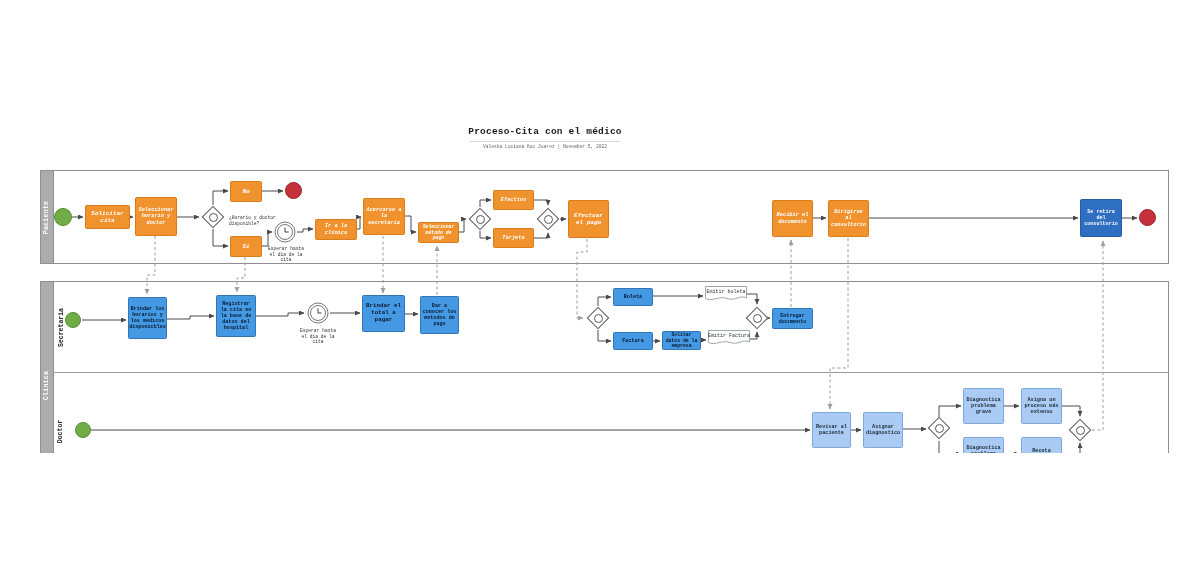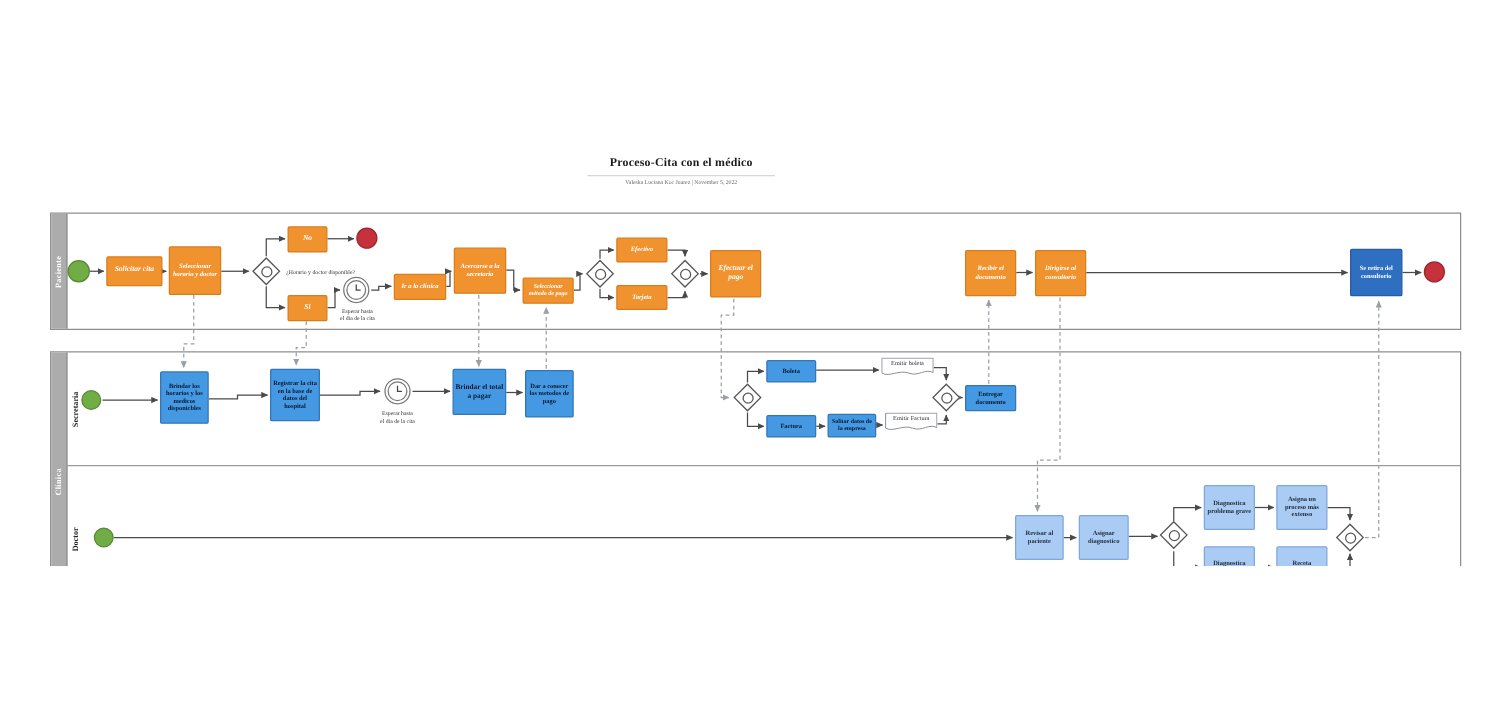--- a/index.html
+++ b/index.html
@@ -1,18 +1,18 @@
 <!DOCTYPE html>
 <html><head>
 <meta charset="utf-8">
 <style>
   html,body { margin:0; padding:0; background:#ffffff; }
   #canvas {
     position:relative; width:1200px; height:453px; background:#ffffff;
-    font-family:Liberation Serif, serif; overflow:hidden;
+    font-family:Liberation Mono, monospace; overflow:hidden;
   }
   
   .header { position:absolute; left:420px; top:126px; width:250px; text-align:center; }
   .title { font-size:9.5px; font-weight:bold; color:#1a1a1a; letter-spacing:.2px; }
   .rule  { margin:4px auto 2px auto; width:150px; border-top:1px solid #d7d7d7; }
   .subtitle { font-size:4.6px; color:#666; }
   
   .pool { position:absolute; left:40px; width:1129px; border:1px solid #8f8f8f; box-sizing:border-box; background:transparent; }
   .pool-bar { position:absolute; left:0; top:0; bottom:0; width:12px; background:#acacac; border-right:1px solid #8f8f8f; display:flex; align-items:center; justify-content:center; }
   .pool-bar span { transform:rotate(-90deg); white-space:nowrap; font-size:6.5px; font-weight:bold; color:#ffffff; letter-spacing:.3px; }

